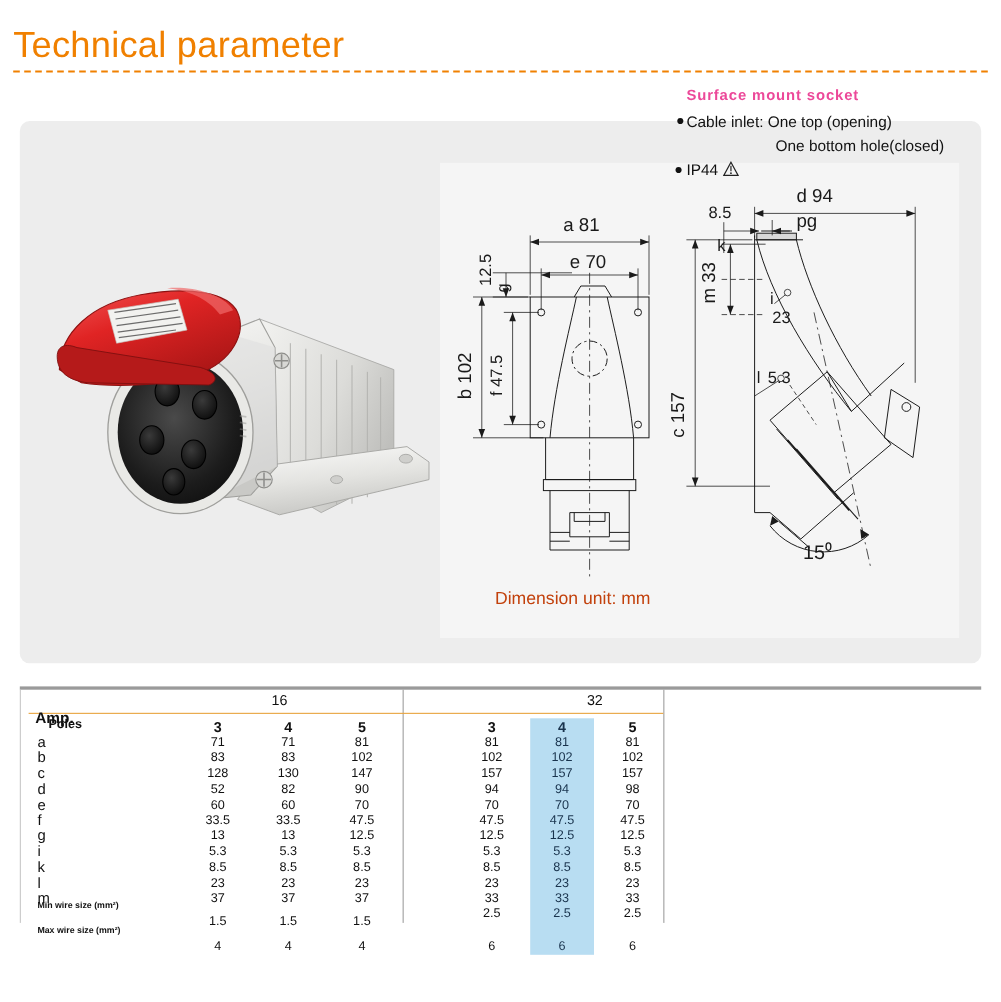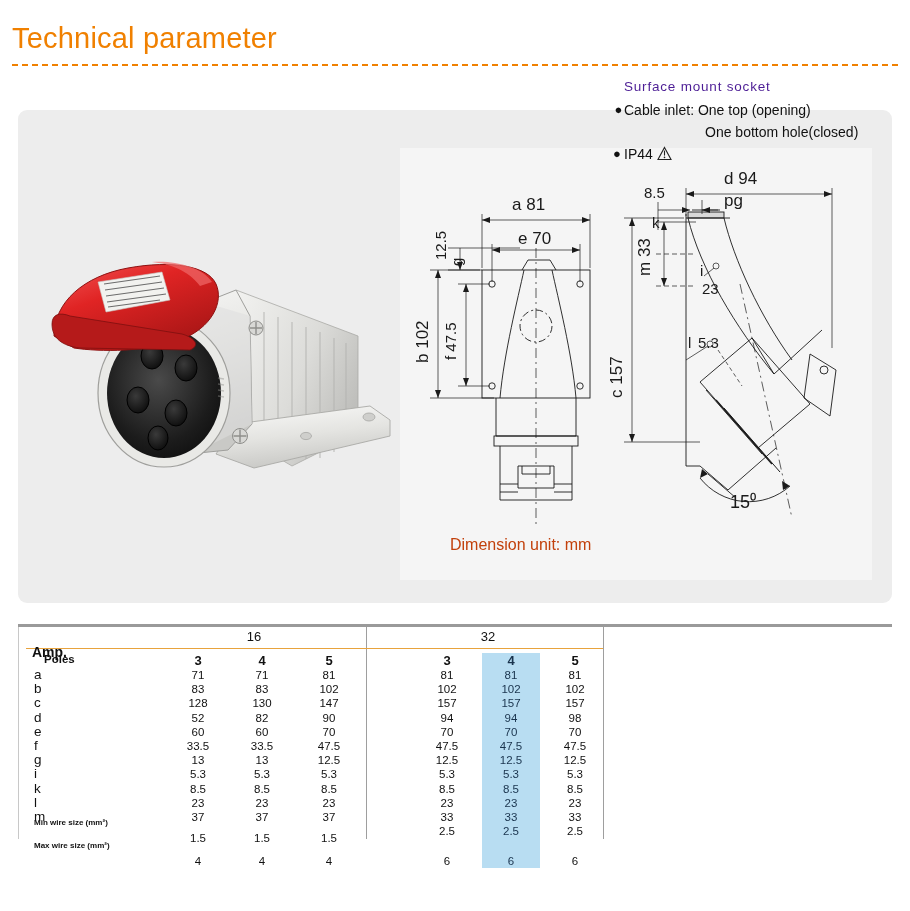--- a/index.html
+++ b/index.html
@@ -17,21 +17,21 @@
 
   
   #section-header {
     position: absolute;
     left: 0; top: 22px;
     width: 910px; height: 56px;
   }
   #section-title {
     position: absolute;
     left: 12px; top: 0px;
-    font-size: 29px;
+    font-size: 33px;
     color: #F08000;
     letter-spacing: 0.2px;
     white-space: nowrap;
   }
   #header-dashed-rule {
     position: absolute;
     left: 12px; top: 42px;
     width: 886px; height: 0;
     border-top: 2px dashed #F08000;
   }
@@ -111,21 +111,21 @@
     color: #111;
   }
   .amp-group {
     position: absolute;
     top: 5px;
     font-size: 13px;
     color: #111;
     text-align: center;
   }
   #amp-16 { left: 176px; width: 120px; }
-  #amp-32 { left: 410px; width: 120px; }
+  #amp-32 { left: 410px; width: 120px; text-align: right; }
 
   .poles-label {
     position: absolute;
     left: 26px; top: 29px;
     font-size: 11.5px;
     font-weight: bold;
     color: #111;
   }
 
   
@@ -186,22 +186,22 @@
   
   #notes-block {
     position: absolute;
     left: 600px; top: 79px;
     width: 300px;
   }
   #notes-title {
     position: absolute;
     left: 24px; top: 0;
     font-size: 13.5px;
-    font-weight: normal;
-    color: #4c1d95;
+    font-weight: bold;
+    color: #ec4899;
     letter-spacing: 0.8px;
     white-space: nowrap;
   }
   .note-line {
     position: absolute;
     font-size: 14px;
     color: #111;
     white-space: nowrap;
   }
   #note-cable { left: 13px; top: 23px; text-align: center; }

